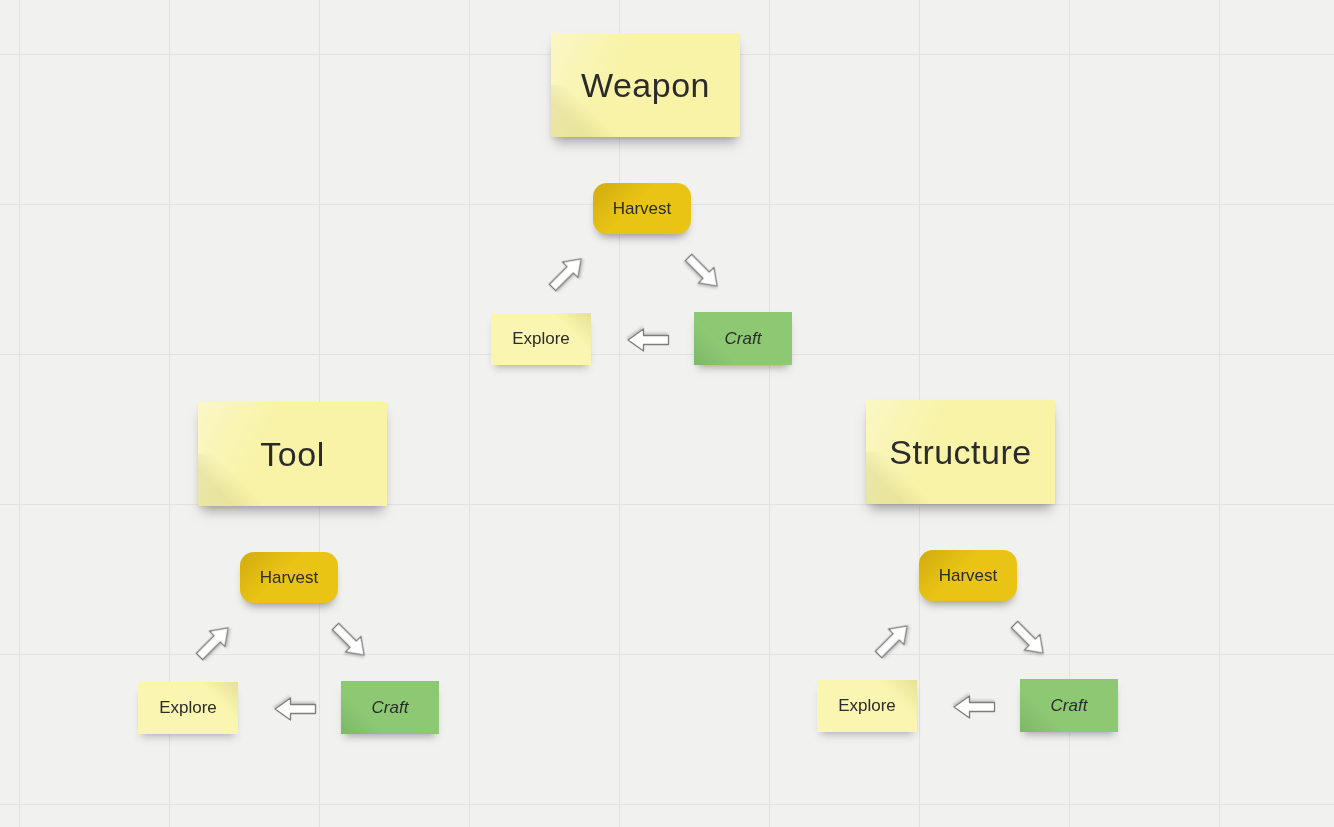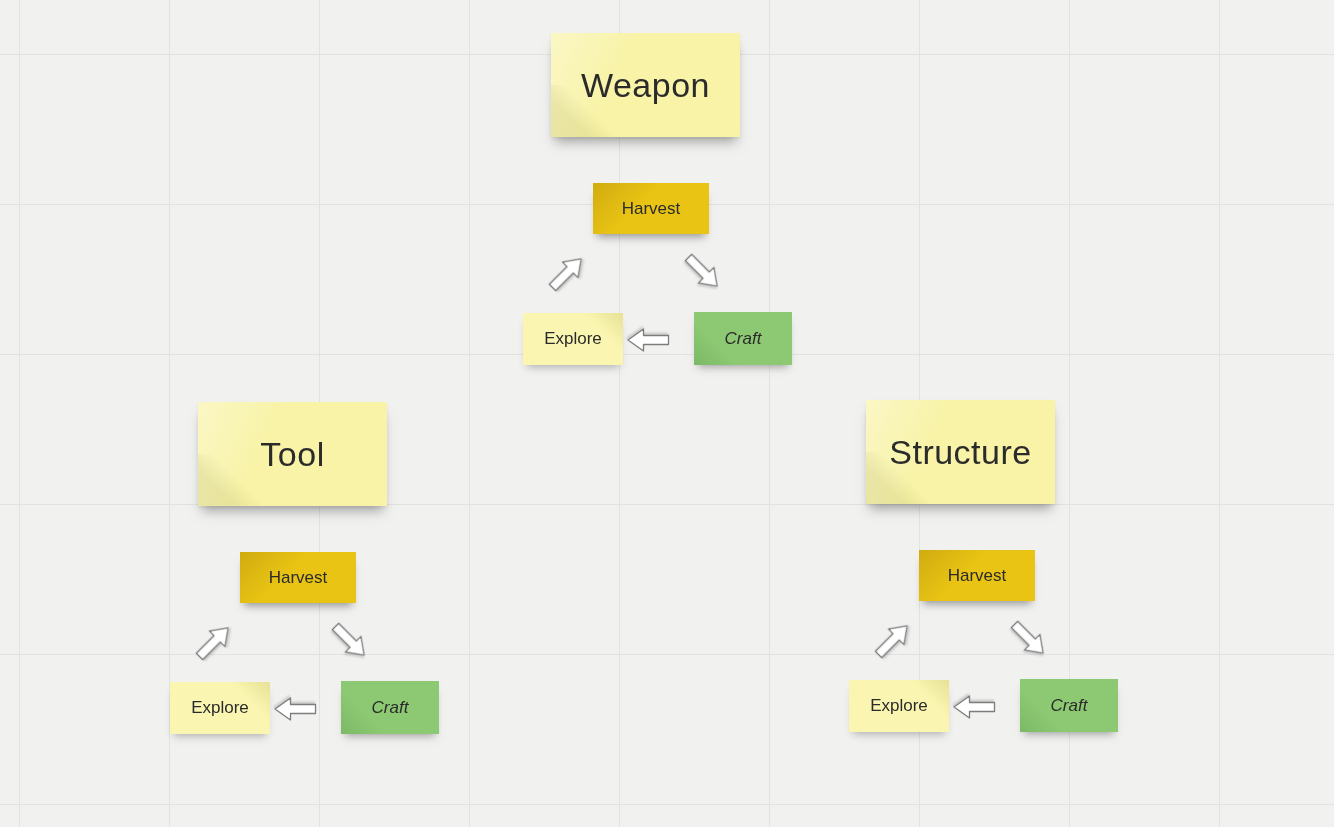--- a/index.html
+++ b/index.html
@@ -59,33 +59,33 @@
     left: 0; bottom: 0;
     width: 64px; height: 52px;
     background: linear-gradient(45deg, rgba(150,150,80,0.16) 0 32%, rgba(150,150,80,0) 58%);
     pointer-events: none;
   }
 
   .note--small { font-size: 17px; }
 
   .note--harvest {
     left: 42px; top: 150px;
-    width: 116px; height: 51px;
+    width: 98px; height: 51px;
     background-color: var(--sticky-gold, #e9c414);
     background-image: linear-gradient(135deg, rgba(120,85,0,0.22), rgba(120,85,0,0) 42%);
     box-shadow: 0 7px 8px -4px rgba(80,80,80,0.55);
+    border-radius: 14px;
   }
 
   .note--explore {
     left: -60px; top: 280px;
     width: 100px; height: 52px;
     background-color: var(--sticky-yellow-pale, #faf6b1);
     background-image: linear-gradient(225deg, rgba(160,150,50,0.22), rgba(160,150,50,0) 26%);
     box-shadow: 0 6px 8px -4px rgba(90,90,90,0.45);
-    margin-left: 32px;
   }
 
   .note--craft {
     left: 143px; top: 279px;
     width: 98px; height: 53px;
     background-color: var(--sticky-green, #8dc973);
     background-image: linear-gradient(45deg, rgba(0,70,0,0.12), rgba(0,70,0,0) 30%);
     box-shadow: 0 6px 8px -4px rgba(80,80,80,0.50);
     font-style: italic;
   }

